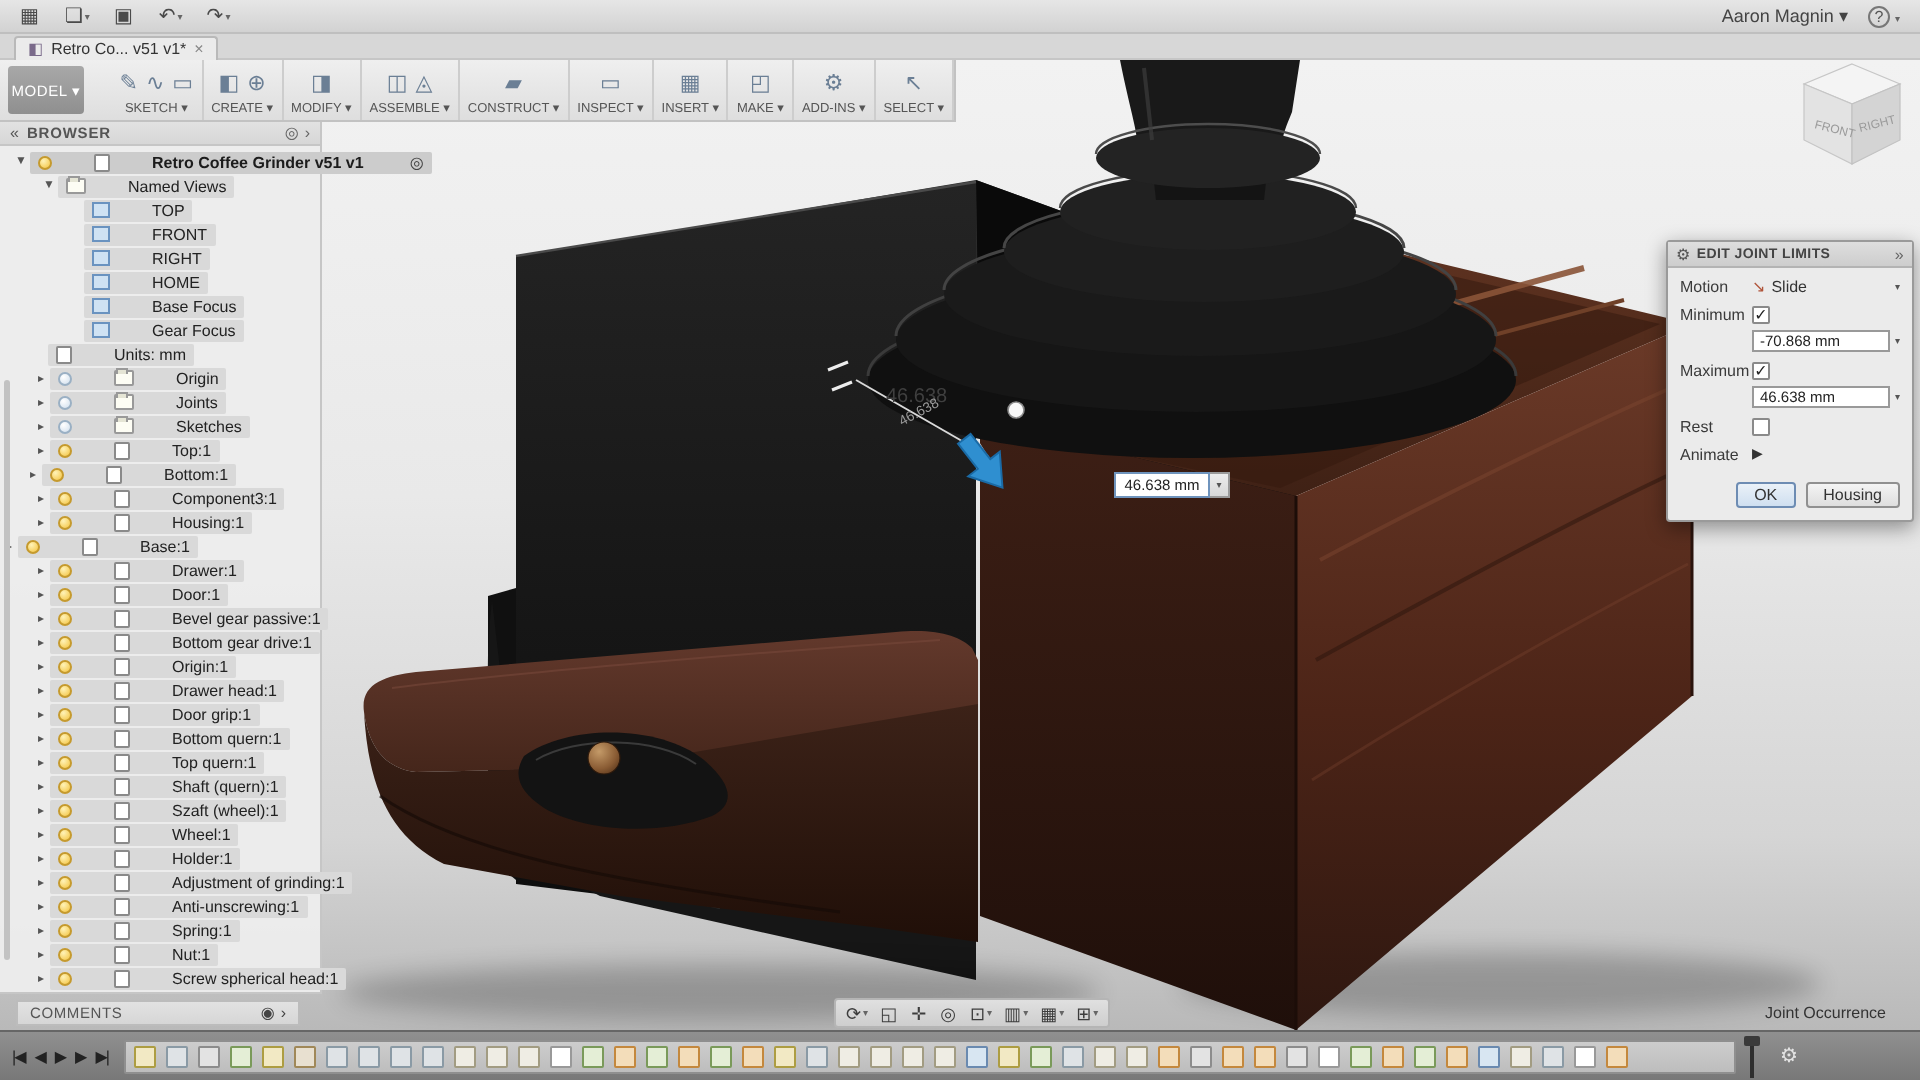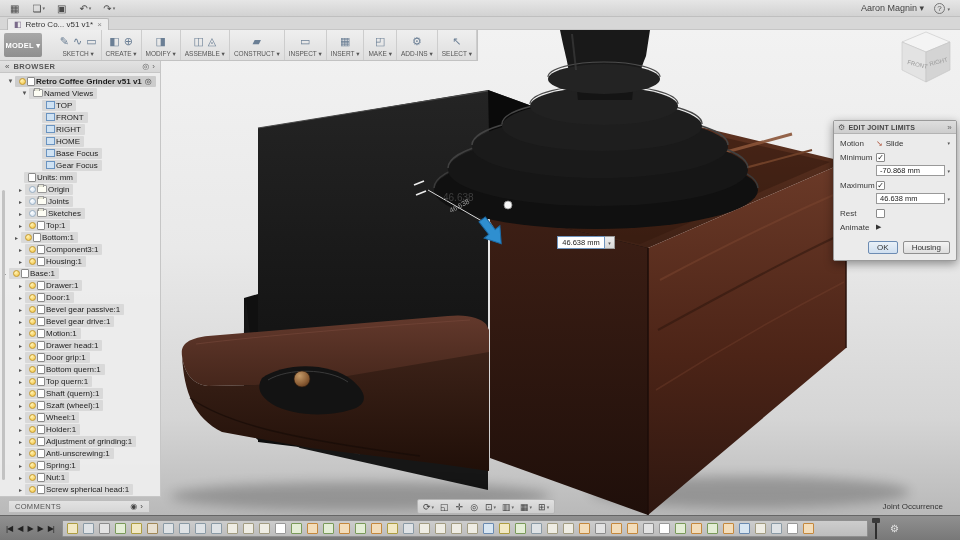--- a/index.html
+++ b/index.html
@@ -20,35 +20,35 @@
   .tab { position:absolute; left:7px; top:1px; height:12px; background:#ebebeb; border:1px solid #b9b9b9; border-bottom:none; border-radius:2px 2px 0 0; display:flex; align-items:center; gap:4px; padding:0 6px; font-size:8px; color:#333; }
   .tab .cube { color:#7a6a8a; font-size:8px; }
   .tab .close { color:#888; font-size:8px; }
 
   
   .viewport { left:0; top:30px; right:0; bottom:25px; background:linear-gradient(#f2f2f2 0%,#e9e9e9 45%,#d5d5d5 80%,#b9b9b9 100%); z-index:1; }
   svg.model { position:absolute; left:0; top:0; width:960px; height:540px; z-index:2; pointer-events:none; }
 
   
   .toolbar { left:0; top:30px; width:478px; height:31px; background:linear-gradient(#efefef,#dedede); border-bottom:1px solid #c2c2c2; border-right:1px solid #c2c2c2; display:flex; align-items:stretch; z-index:5; overflow:hidden; }
-  .model-btn { width:56px; margin:3px 14px 3px 4px; background:linear-gradient(#a8a8a8,#8f8f8f); color:#fff; font-size:7.5px; font-weight:bold; display:flex; align-items:center; justify-content:center; border-radius:2px; letter-spacing:.3px; }
+  .model-btn { width:56px; margin:3px 14px 3px 4px; background:linear-gradient(#a8a8a8,#8f8f8f); color:#fff; font-size:7.5px; font-weight:normal; display:flex; align-items:center; justify-content:center; border-radius:2px; letter-spacing:.3px; }
   .tgroup { display:flex; flex-direction:column; align-items:center; justify-content:center; padding:1px 4px 0; border-right:1px solid #cdcdcd; }
   .tgroup .ticons { display:flex; gap:4px; align-items:center; height:16px; }
   .tgroup .ticons span { font-size:11px; color:#6b7f95; }
   .tgroup .tlabel { font-size:6.5px; color:#555; margin-top:1px; white-space:nowrap; }
 
   
   .browser { left:0; top:60px; width:161px; height:437px; background:rgba(236,236,236,.97); border-right:1px solid #c6c6c6; border-bottom:1px solid #c6c6c6; z-index:4; font-size:8px; color:#222; }
   .b-header { height:13px; background:linear-gradient(#e3e3e3,#d7d7d7); border-bottom:1px solid #c6c6c6; display:flex; align-items:center; padding:0 5px; gap:4px; color:#555; }
   .b-header .b-title { font-size:7.5px; font-weight:bold; letter-spacing:.4px; }
   .b-header .right { margin-left:auto; display:flex; gap:3px; font-size:8px; color:#666; }
   .scrolltrack { position:absolute; left:2px; top:130px; width:3px; height:290px; background:#c2c2c2; border-radius:2px; }
   .tree { padding-top:2px; }
   .trow { display:flex; align-items:center; height:12px; white-space:nowrap; }
-  .chip { display:flex; align-items:center; gap:1px; background:#d9d9d9; padding:0 4px; height:11px; border-radius:1px; }
+  .chip { display:flex; align-items:center; gap:21px; background:#d9d9d9; padding:0 4px; height:11px; border-radius:1px; }
   .arr { width:9px; text-align:center; color:#555; font-size:6px; flex:none; }
   .bulb { width:7px; height:7px; border-radius:50%; flex:none; }
   .bulb.on { background:radial-gradient(circle at 35% 30%, #fff3b8, #f3c23d); border:1px solid #c59a2e; }
   .bulb.off { background:radial-gradient(circle at 35% 30%, #ffffff, #cfdeed); border:1px solid #9ab0c4; }
   .fico { width:10px; height:8px; background:#fdfdf4; border:1px solid #999; border-radius:1px; position:relative; flex:none; }
   .fico::before { content:""; position:absolute; left:0; top:-2px; width:4px; height:2px; background:#e5e5d5; border:1px solid #999; border-bottom:none; }
   .bico { width:8px; height:9px; background:#fff; border:1px solid #8a8a8a; border-radius:1px; flex:none; }
   .vico { width:9px; height:8px; background:#cfe2f3; border:1px solid #6a93c0; flex:none; }
   .root-label { font-weight:bold; color:#1c1c1c; }
   .target-ic { font-size:8px; color:#444; margin-left:2px; }
@@ -537,30 +537,30 @@
               <span class="bico"></span>
               <span>Bevel gear passive:1</span>
             </span>
           </div>
 
           <div class="trow" style="padding-left:16px">
             <span class="arr">▸</span>
             <span class="chip">
               <span class="bulb on"></span>
               <span class="bico"></span>
-              <span>Bevel gear drive:1</span>
-            </span>
-          </div>
-
-          <div class="trow" style="padding-left:16px">
-            <span class="arr">▸</span>
-            <span class="chip">
-              <span class="bulb on"></span>
-              <span class="bico"></span>
-              <span>Motion:1</span>
+              <span>Bottom gear drive:1</span>
+            </span>
+          </div>
+
+          <div class="trow" style="padding-left:16px">
+            <span class="arr">▸</span>
+            <span class="chip">
+              <span class="bulb on"></span>
+              <span class="bico"></span>
+              <span>Origin:1</span>
             </span>
           </div>
 
           <div class="trow" style="padding-left:16px">
             <span class="arr">▸</span>
             <span class="chip">
               <span class="bulb on"></span>
               <span class="bico"></span>
               <span>Drawer head:1</span>
             </span>

